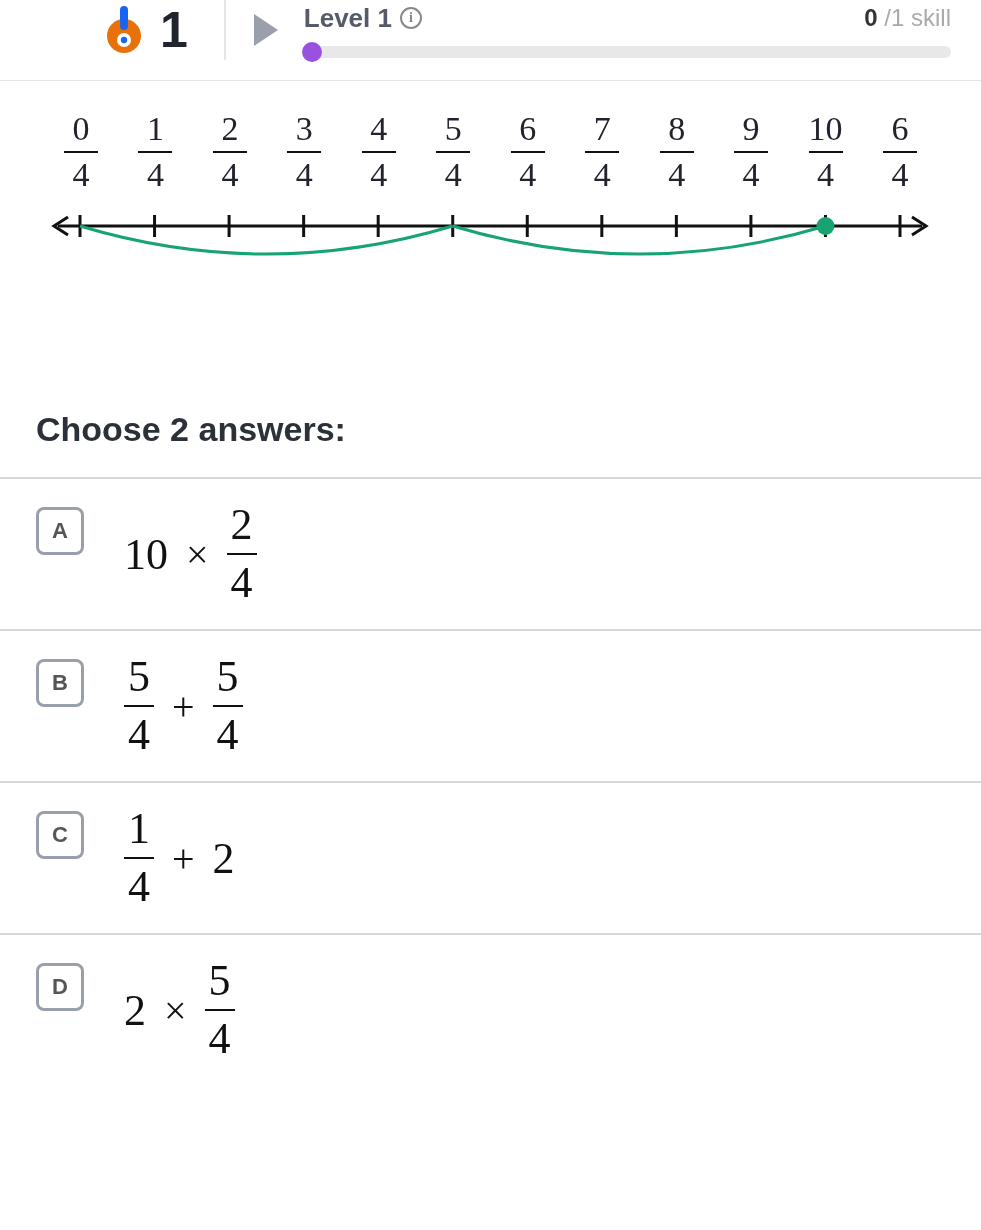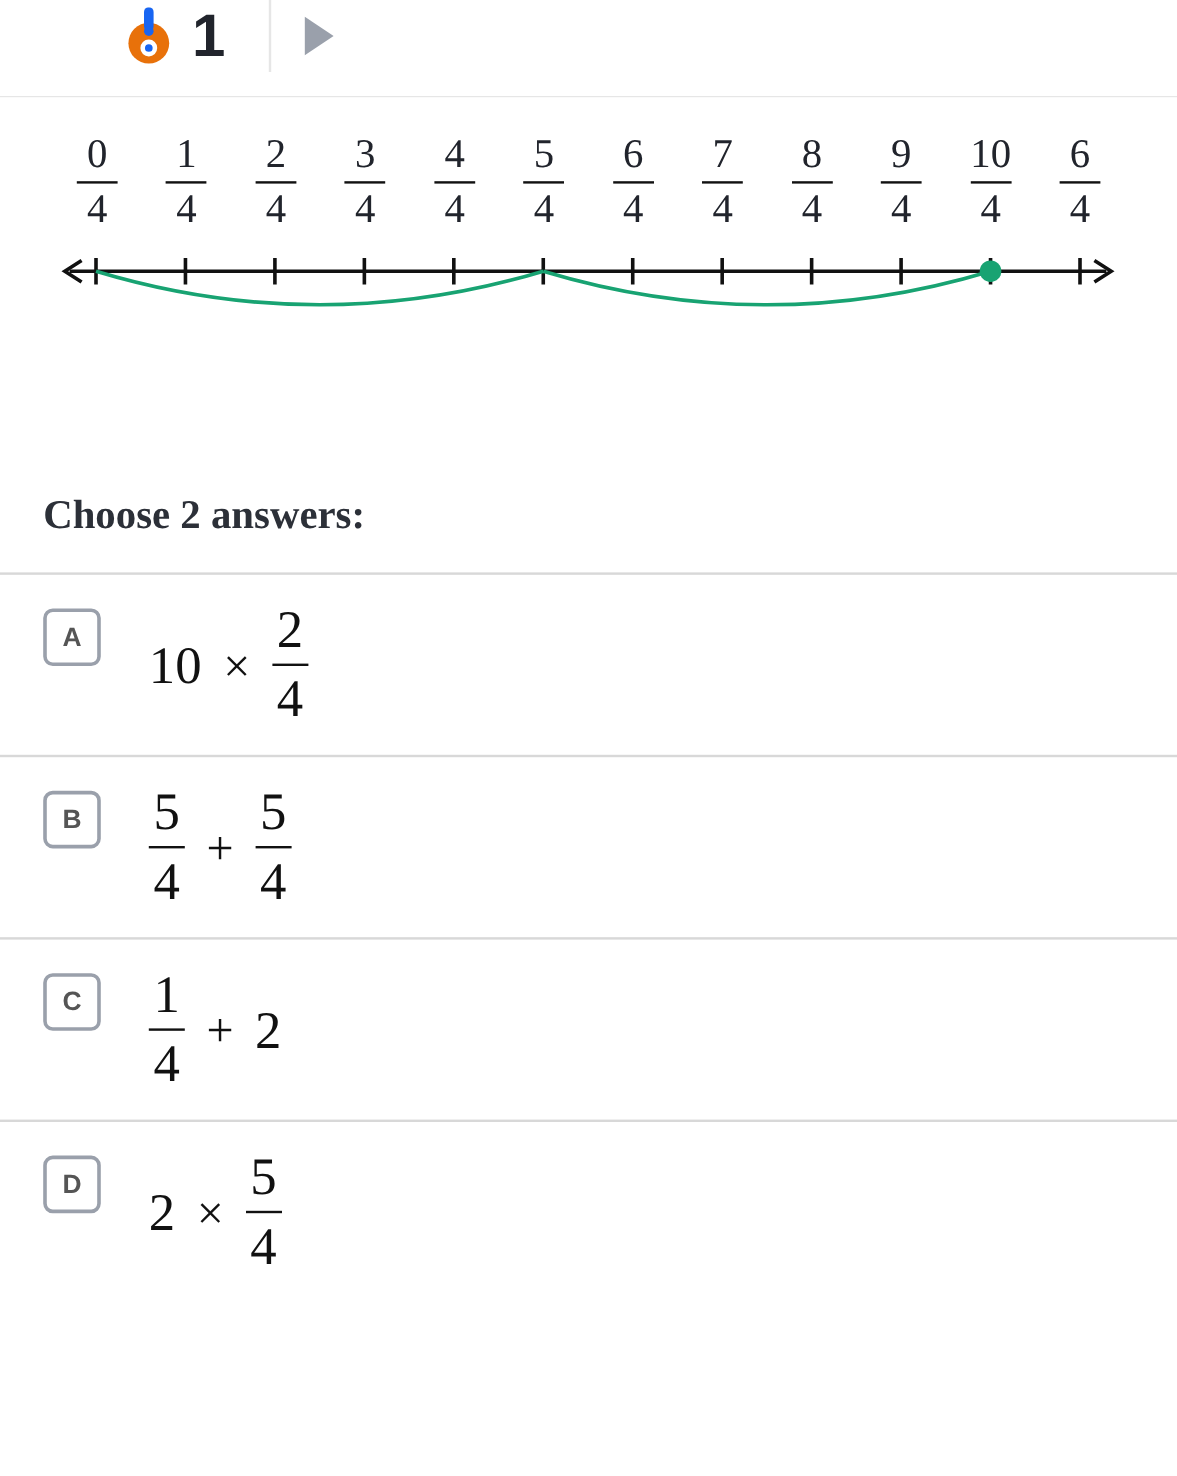--- a/index.html
+++ b/index.html
@@ -82,21 +82,20 @@
   }
   .number-line-area {
     padding: 30px 50px 90px 50px;
     border-bottom: none;
   }
   .prompt {
     font-size: 34px;
     font-weight: 700;
     color: #2c3038;
     padding: 20px 36px 28px 36px;
-    font-family: Liberation Serif, serif;
   }
   .answers {
     border-top: 2px solid #d8d8d8;
   }
   .answer-row {
     display: flex;
     align-items: center;
     border-bottom: 2px solid #d8d8d8;
     padding: 22px 36px;
     gap: 40px;
@@ -176,20 +175,35 @@
         <circle cx="24" cy="20" r="4" fill="#1865f2"></circle>
       </svg>
     </span>
     <span class="streak-num">1</span>
   </div>
   <span class="play-icon">
     <svg class="play-svg" width="30" height="36" viewBox="0 0 30 36">
       <polygon points="4,2 28,18 4,34" fill="#9aa0ab"></polygon>
     </svg>
   </span>
+  <div class="level-block">
+    <div class="level-row">
+      <span class="level-label">
+        <span>Level 1</span>
+        <span class="info-icon">i</span>
+      </span>
+      <span class="skill-count">
+        <b>0</b>
+        <span>/1 skill</span>
+      </span>
+    </div>
+    <div class="progress-bar">
+      <div class="progress-dot"></div>
+    </div>
+  </div>
 </div>
 
 <div class="number-line-area">
   <div class="nl-fracs" id="nl-fracs">
       <div class="nl-frac">
         <span>0</span>
         <span class="bar2"></span>
         <span>4</span>
       </div>
       <div class="nl-frac">

